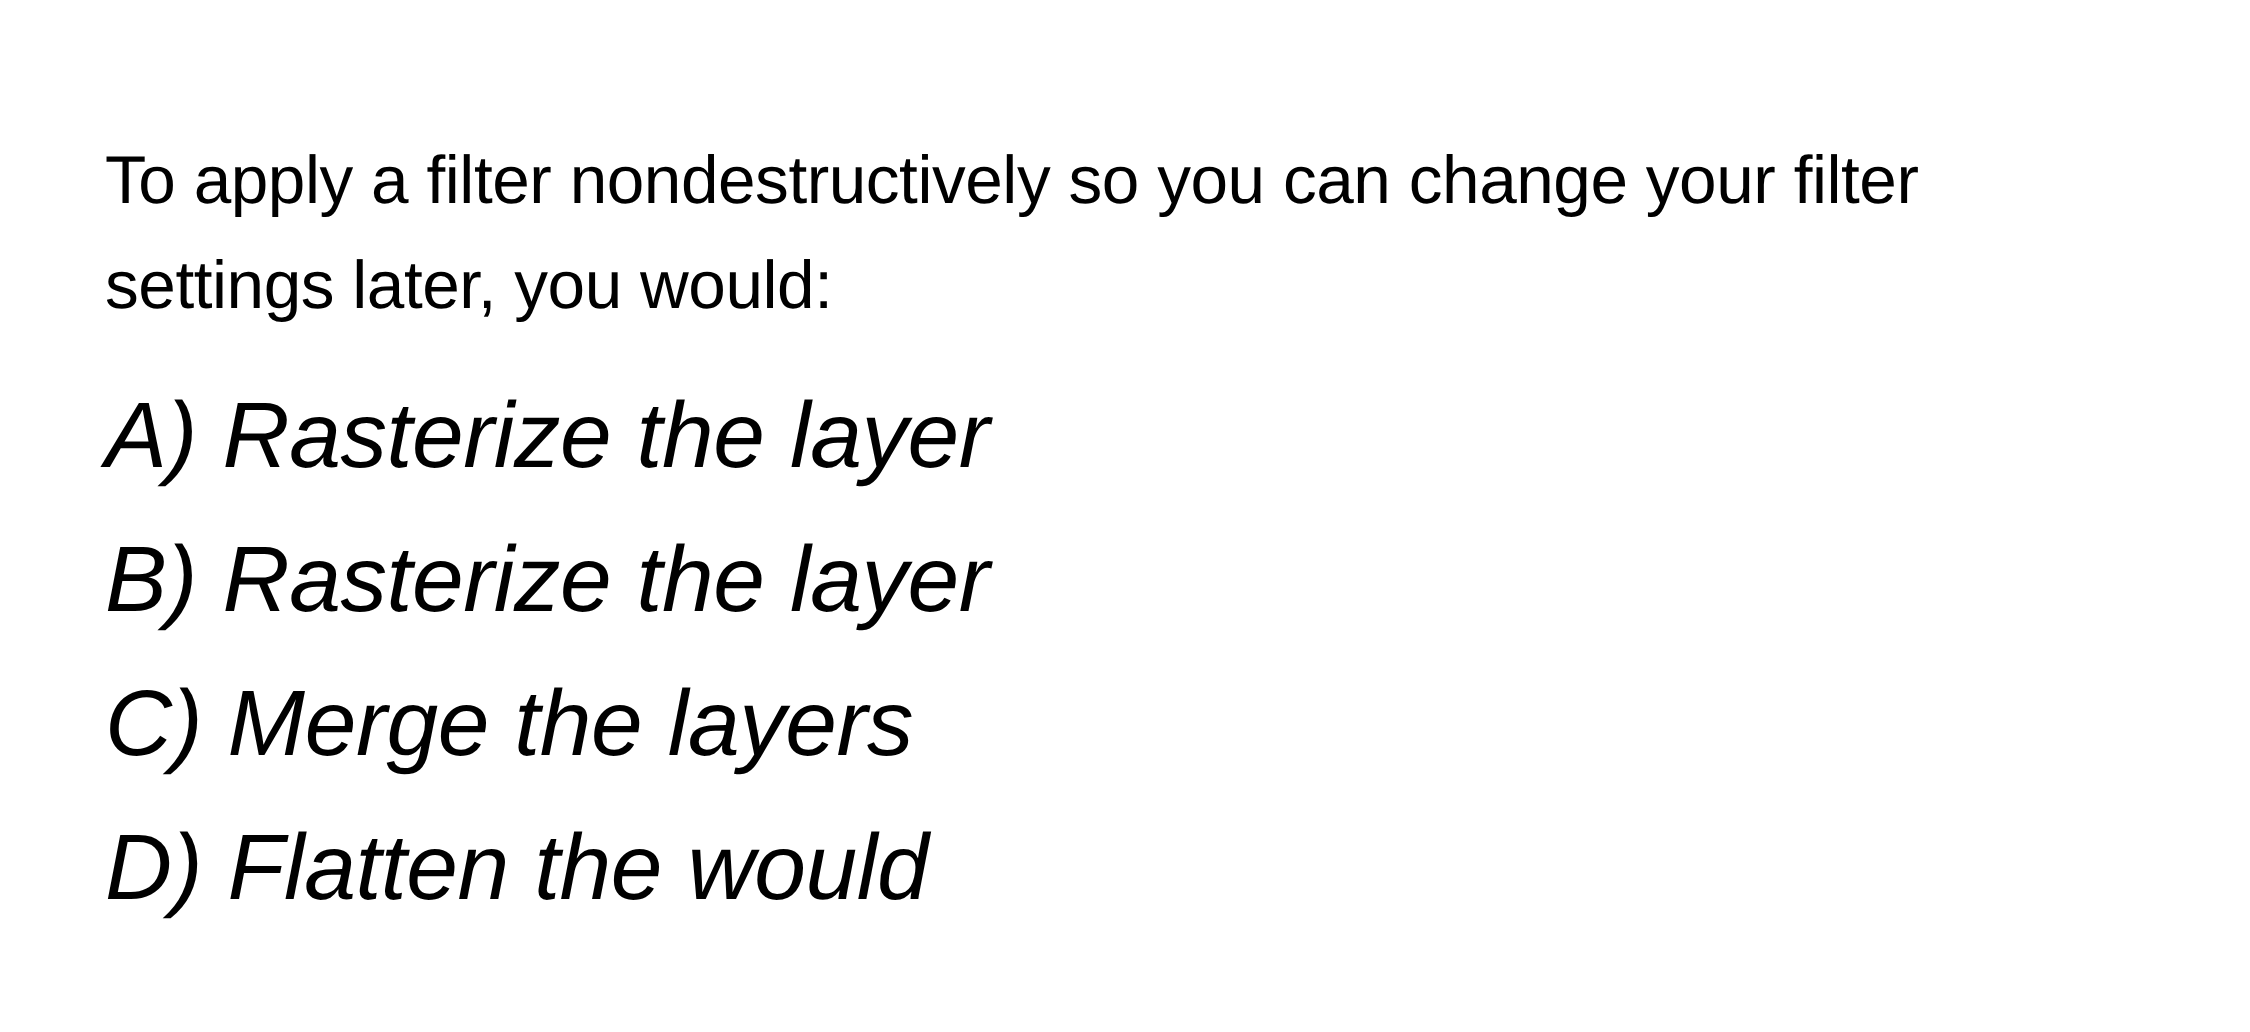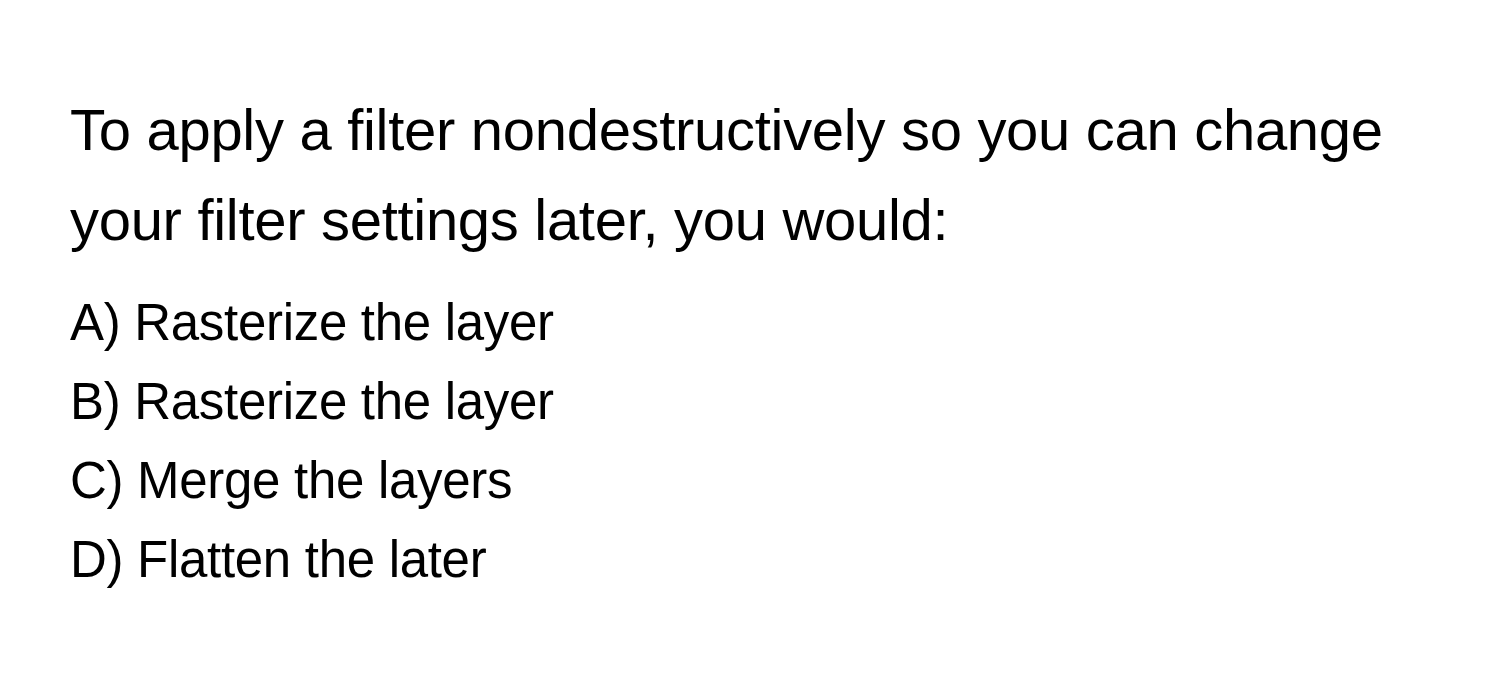--- a/index.html
+++ b/index.html
@@ -9,33 +9,34 @@
     }
     body {
       width: 1500px;
       height: 688px;
       background: #ffffff;
       font-family: -apple-system, BlinkMacSystemFont, "Segoe UI", Helvetica, Arial, sans-serif;
       padding: 85px 70px 70px 70px;
       color: #000000;
     }
     .question-text {
-      font-size: 58px;
+      font-size: 45px;
       line-height: 1.55;
       font-weight: 400;
       margin-bottom: 18px;
       letter-spacing: -0.3px;
     }
     .option {
-      font-size: 51px;
+      font-size: 62px;
       line-height: 1.55;
       font-weight: 400;
       letter-spacing: -0.3px;
+      font-style: italic;
     }
   </style>
 </head>
 <body>
 
 <div class="question-text">To apply a filter nondestructively so you can change your filter settings later, you would:</div>
 <div class="option">A) Rasterize the layer</div>
 <div class="option">B) Rasterize the layer</div>
 <div class="option">C) Merge the layers</div>
-<div class="option">D) Flatten the later</div>
+<div class="option">D) Flatten the would</div>
 
 </body></html>

